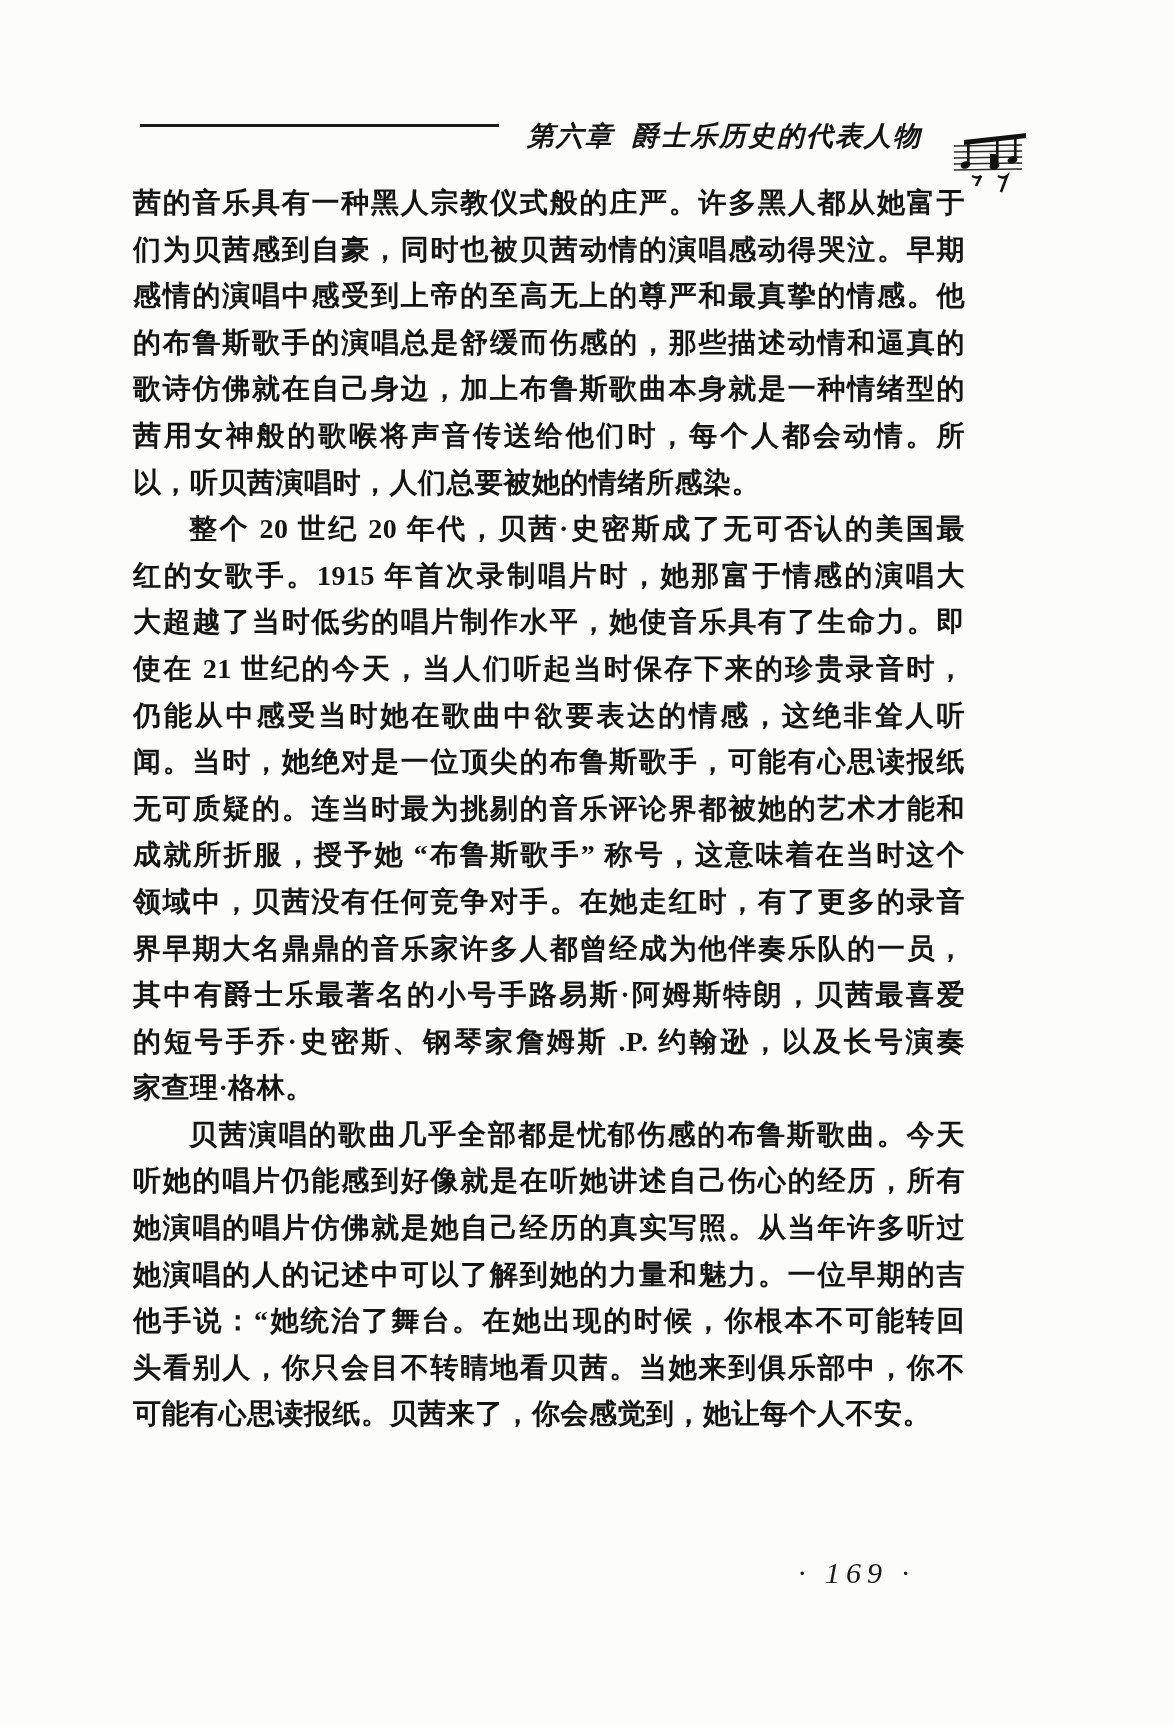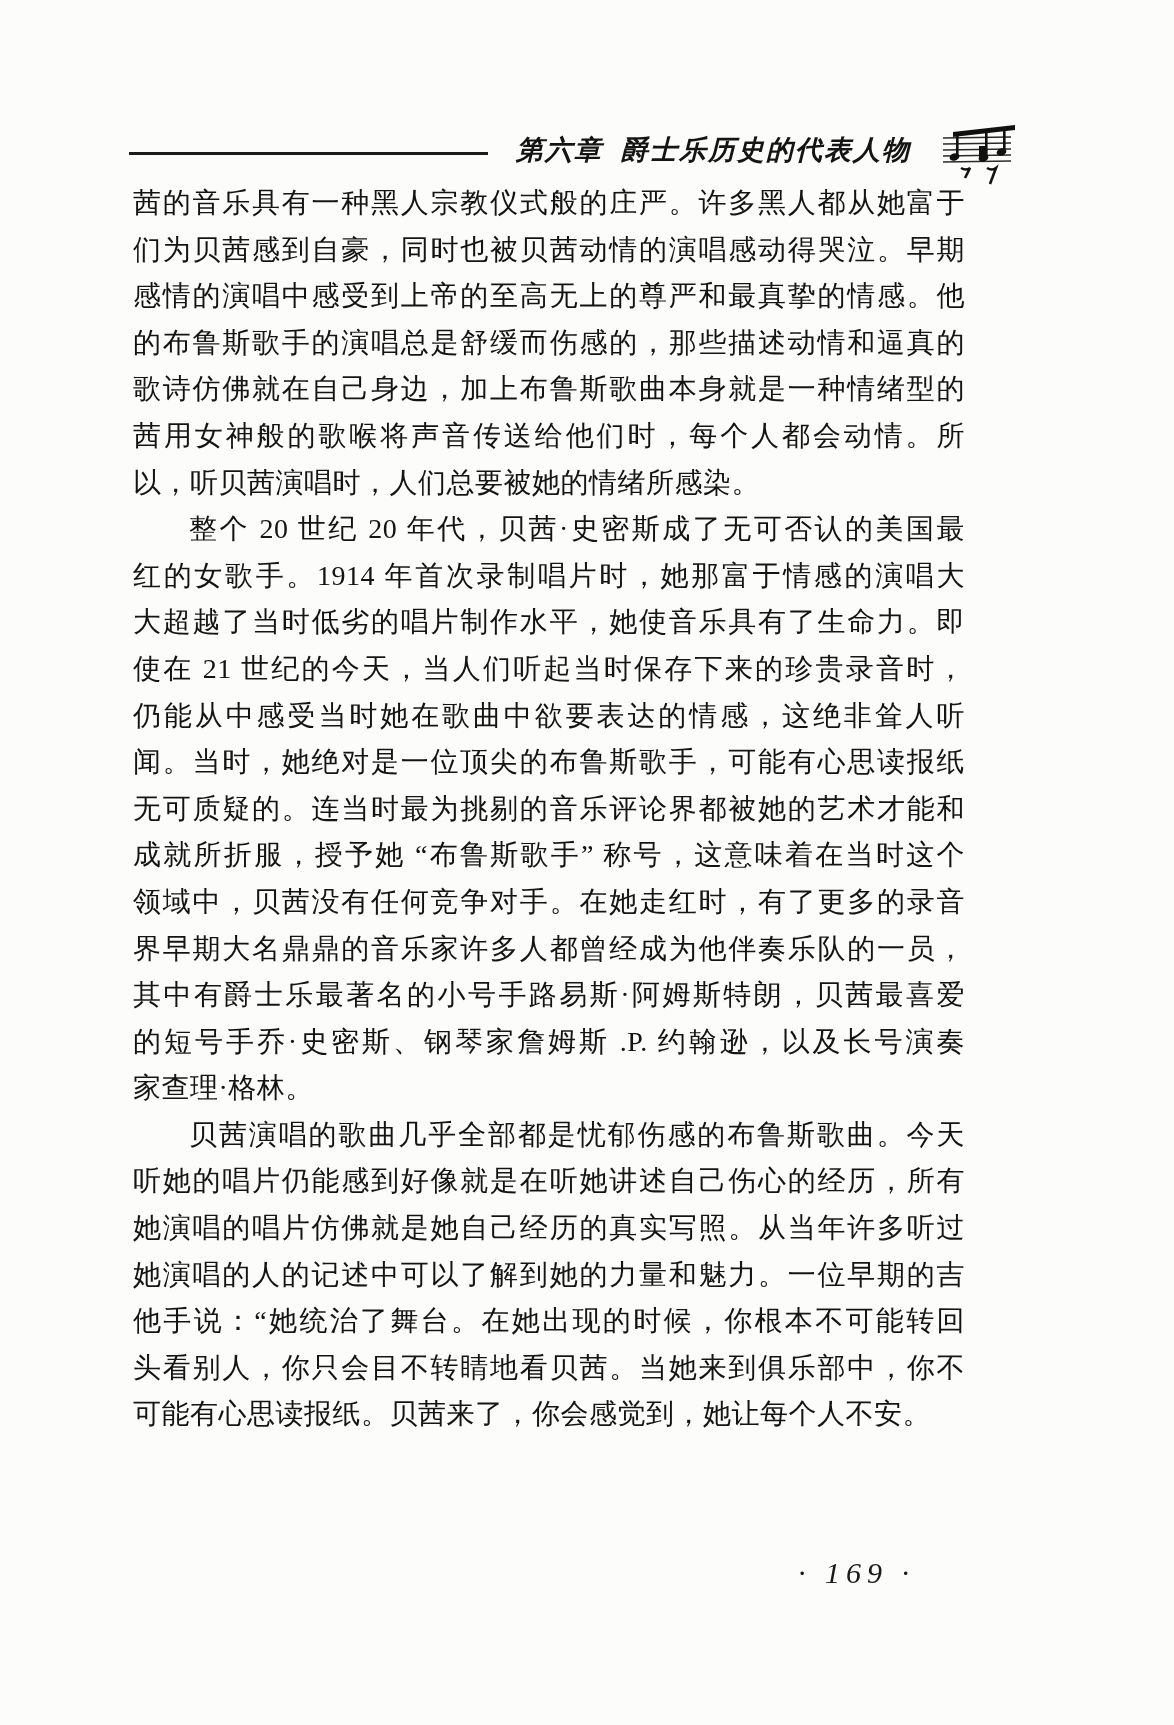--- a/index.html
+++ b/index.html
@@ -11,25 +11,25 @@
     background: #fcfcfa;
     color: #141414;
     font-family: "Liberation Serif", "DejaVu Serif", serif;
     overflow: hidden;
   }
 
   
   .header {
     position: absolute;
     top: 118px;
-    left: 129px;
+    left: 140px;
     width: 892px;
     height: 64px;
     display: flex;
-    align-items: center;
+    align-items: flex-start;
   }
   .header-rule {
     flex: 1 1 auto;
     height: 3px;
     background: #1c1c1c;
     margin-top: 6px;
   }
   .header-title {
     flex: 0 0 auto;
     margin-left: 28px;
@@ -48,20 +48,21 @@
 
   
   .body-text {
     position: absolute;
     top: 180px;
     left: 133px;
     width: 832px;
     font-size: 28px;
     line-height: 46.6px;
     letter-spacing: 0.5px;
+    font-weight: bold;
   }
   .body-text .line {
     text-align: justify;
     text-align-last: justify;
     white-space: normal;
     height: 46.6px;
     overflow: hidden;
   }
   .body-text .line.para-first { text-indent: 2em; }
   .body-text .line.para-last  { text-align-last: left; }
@@ -120,21 +121,21 @@
 
   <div class="body-text" id="text-block">
       <div class="line">茜的音乐具有一种黑人宗教仪式般的庄严。许多黑人都从她富于</div>
       <div class="line">们为贝茜感到自豪，同时也被贝茜动情的演唱感动得哭泣。早期</div>
       <div class="line">感情的演唱中感受到上帝的至高无上的尊严和最真挚的情感。他</div>
       <div class="line">的布鲁斯歌手的演唱总是舒缓而伤感的，那些描述动情和逼真的</div>
       <div class="line">歌诗仿佛就在自己身边，加上布鲁斯歌曲本身就是一种情绪型的</div>
       <div class="line">茜用女神般的歌喉将声音传送给他们时，每个人都会动情。所</div>
       <div class="line para-last">以，听贝茜演唱时，人们总要被她的情绪所感染。</div>
       <div class="line para-first">整个 20 世纪 20 年代，贝茜·史密斯成了无可否认的美国最</div>
-      <div class="line">红的女歌手。1914 年首次录制唱片时，她那富于情感的演唱大</div>
+      <div class="line">红的女歌手。1915 年首次录制唱片时，她那富于情感的演唱大</div>
       <div class="line">大超越了当时低劣的唱片制作水平，她使音乐具有了生命力。即</div>
       <div class="line">使在 21 世纪的今天，当人们听起当时保存下来的珍贵录音时，</div>
       <div class="line">仍能从中感受当时她在歌曲中欲要表达的情感，这绝非耸人听</div>
       <div class="line">闻。当时，她绝对是一位顶尖的布鲁斯歌手，可能有心思读报纸</div>
       <div class="line">无可质疑的。连当时最为挑剔的音乐评论界都被她的艺术才能和</div>
       <div class="line">成就所折服，授予她 “布鲁斯歌手” 称号，这意味着在当时这个</div>
       <div class="line">领域中，贝茜没有任何竞争对手。在她走红时，有了更多的录音</div>
       <div class="line">界早期大名鼎鼎的音乐家许多人都曾经成为他伴奏乐队的一员，</div>
       <div class="line">其中有爵士乐最著名的小号手路易斯·阿姆斯特朗，贝茜最喜爱</div>
       <div class="line">的短号手乔·史密斯、钢琴家詹姆斯 .P. 约翰逊，以及长号演奏</div>

